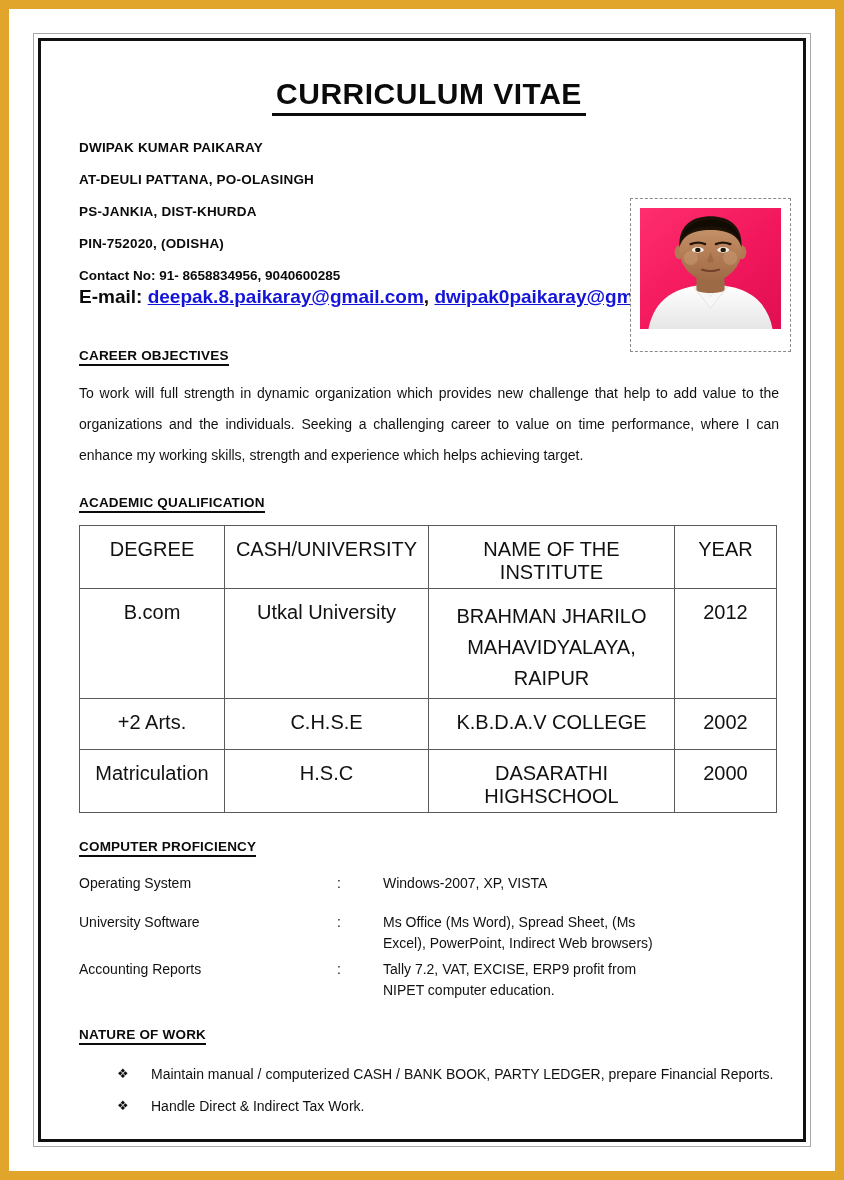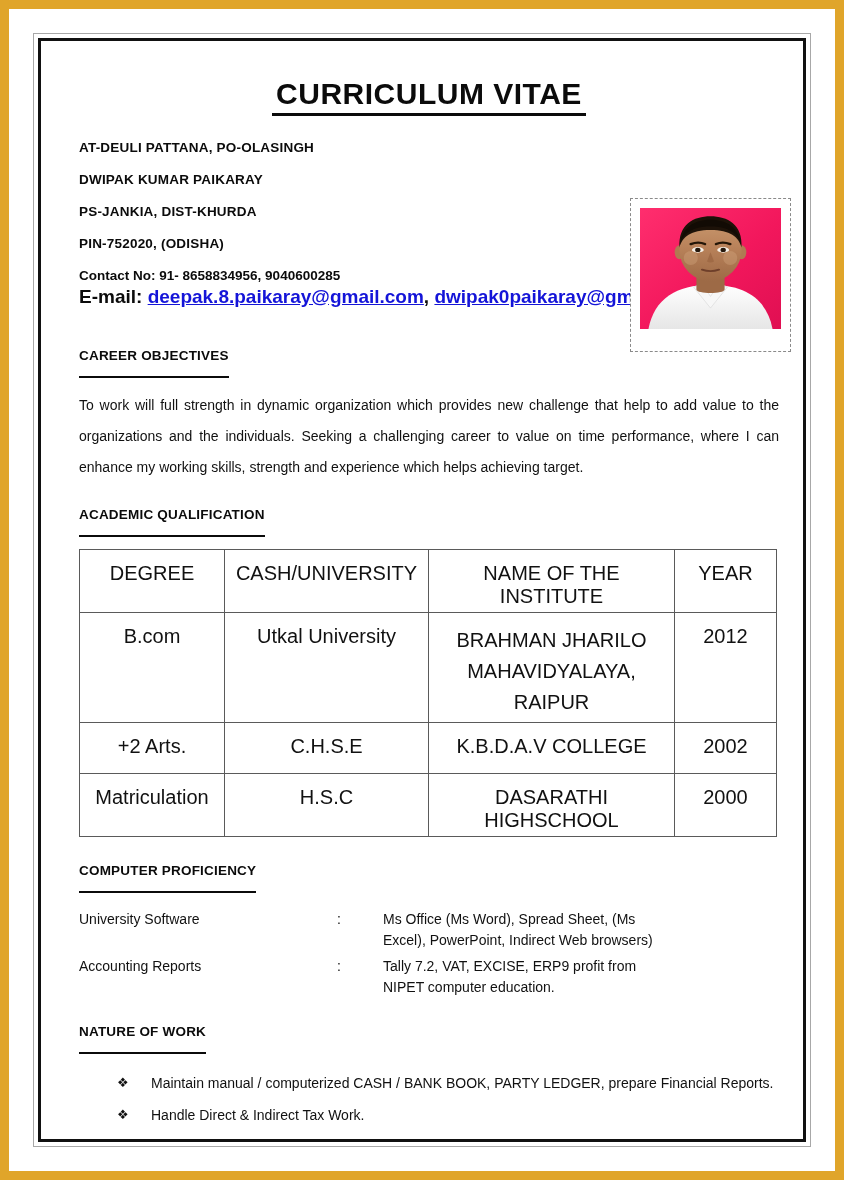--- a/index.html
+++ b/index.html
@@ -131,21 +131,21 @@
     font-size: 13.5px;
     font-weight: bold;
     color: #0b0b0b;
     letter-spacing: 0.2px;
     margin: 0;
     display: block;
   }
   .section-head span {
     display: inline-block;
     border-bottom: 2px solid #0b0b0b;
-    padding-bottom: 13px;
+    padding-bottom: 1px;
   }
 
   
   .objective-p {
     font-size: 14px;
     line-height: 31px;
     color: #111111;
     text-align: justify;
     margin: 12px 0 0 0;
   }
@@ -230,22 +230,22 @@
 
   <div id="content">
 
     <div class="cv-title">
       <span class="cv-title-inner">CURRICULUM VITAE</span>
     </div>
 
     <div class="header-row">
 
       <div class="addr-block">
+        <p class="addr-line">DWIPAK KUMAR PAIKARAY</p>
         <p class="addr-line">AT-DEULI PATTANA, PO-OLASINGH</p>
-        <p class="addr-line">DWIPAK KUMAR PAIKARAY</p>
         <p class="addr-line">PS-JANKIA, DIST-KHURDA</p>
         <p class="addr-line">PIN-752020, (ODISHA)</p>
 
         <p class="contact-line">
           <span>Contact No:</span>
           <span>91- 8658834956, 9040600285</span>
         </p>
 
         <p class="email-line">
           <span>E-mail:</span>
@@ -354,20 +354,27 @@
       </table>
     </div>
 
     <div style="margin-top:26px;">
       <h2 class="section-head">
         <span>COMPUTER PROFICIENCY</span>
       </h2>
 
       <table class="prof-table">
         <tbody>
+          <tr>
+            <td class="prof-label">Operating System</td>
+            <td class="prof-colon">:</td>
+            <td class="prof-value">
+              <div>Windows-2007, XP, VISTA</div>
+            </td>
+          </tr>
           <tr class="prof-row-tight">
             <td class="prof-label">University Software</td>
             <td class="prof-colon">:</td>
             <td class="prof-value">
               <div>Ms Office (Ms Word), Spread Sheet, (Ms</div>
               <div>Excel), PowerPoint, Indirect Web browsers)</div>
             </td>
           </tr>
           <tr class="prof-row-last">
             <td class="prof-label">Accounting Reports</td>

